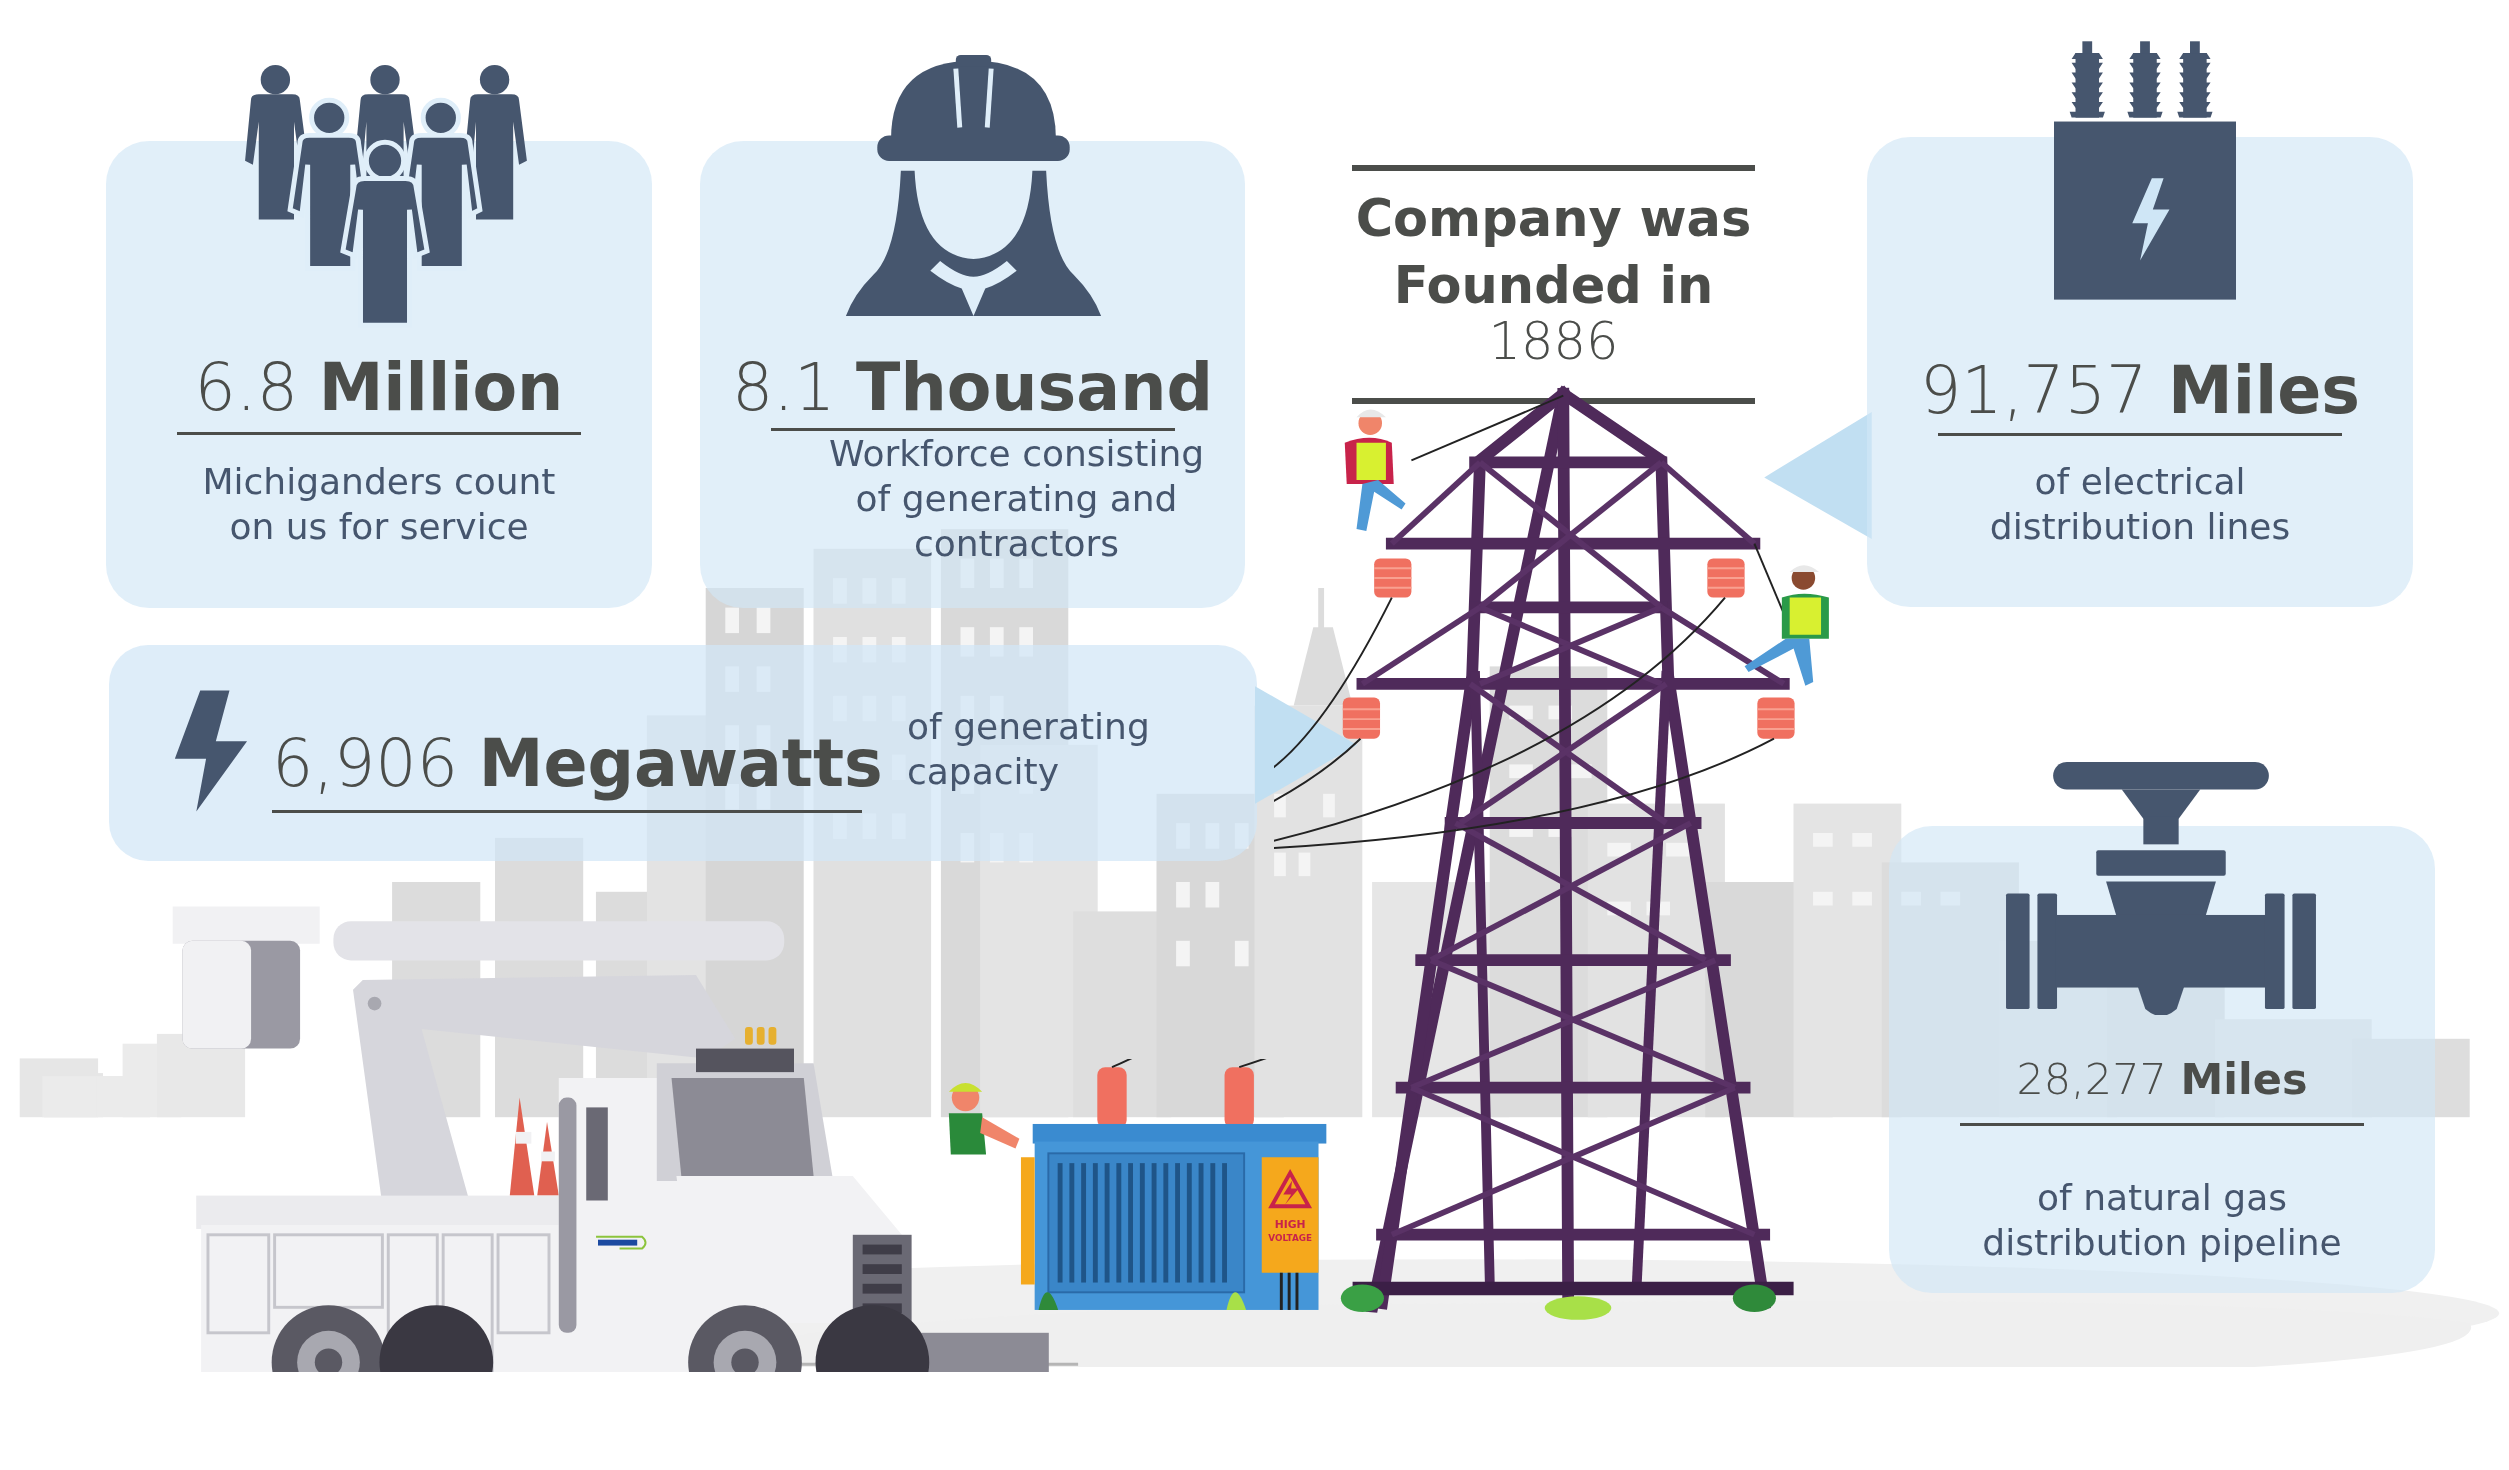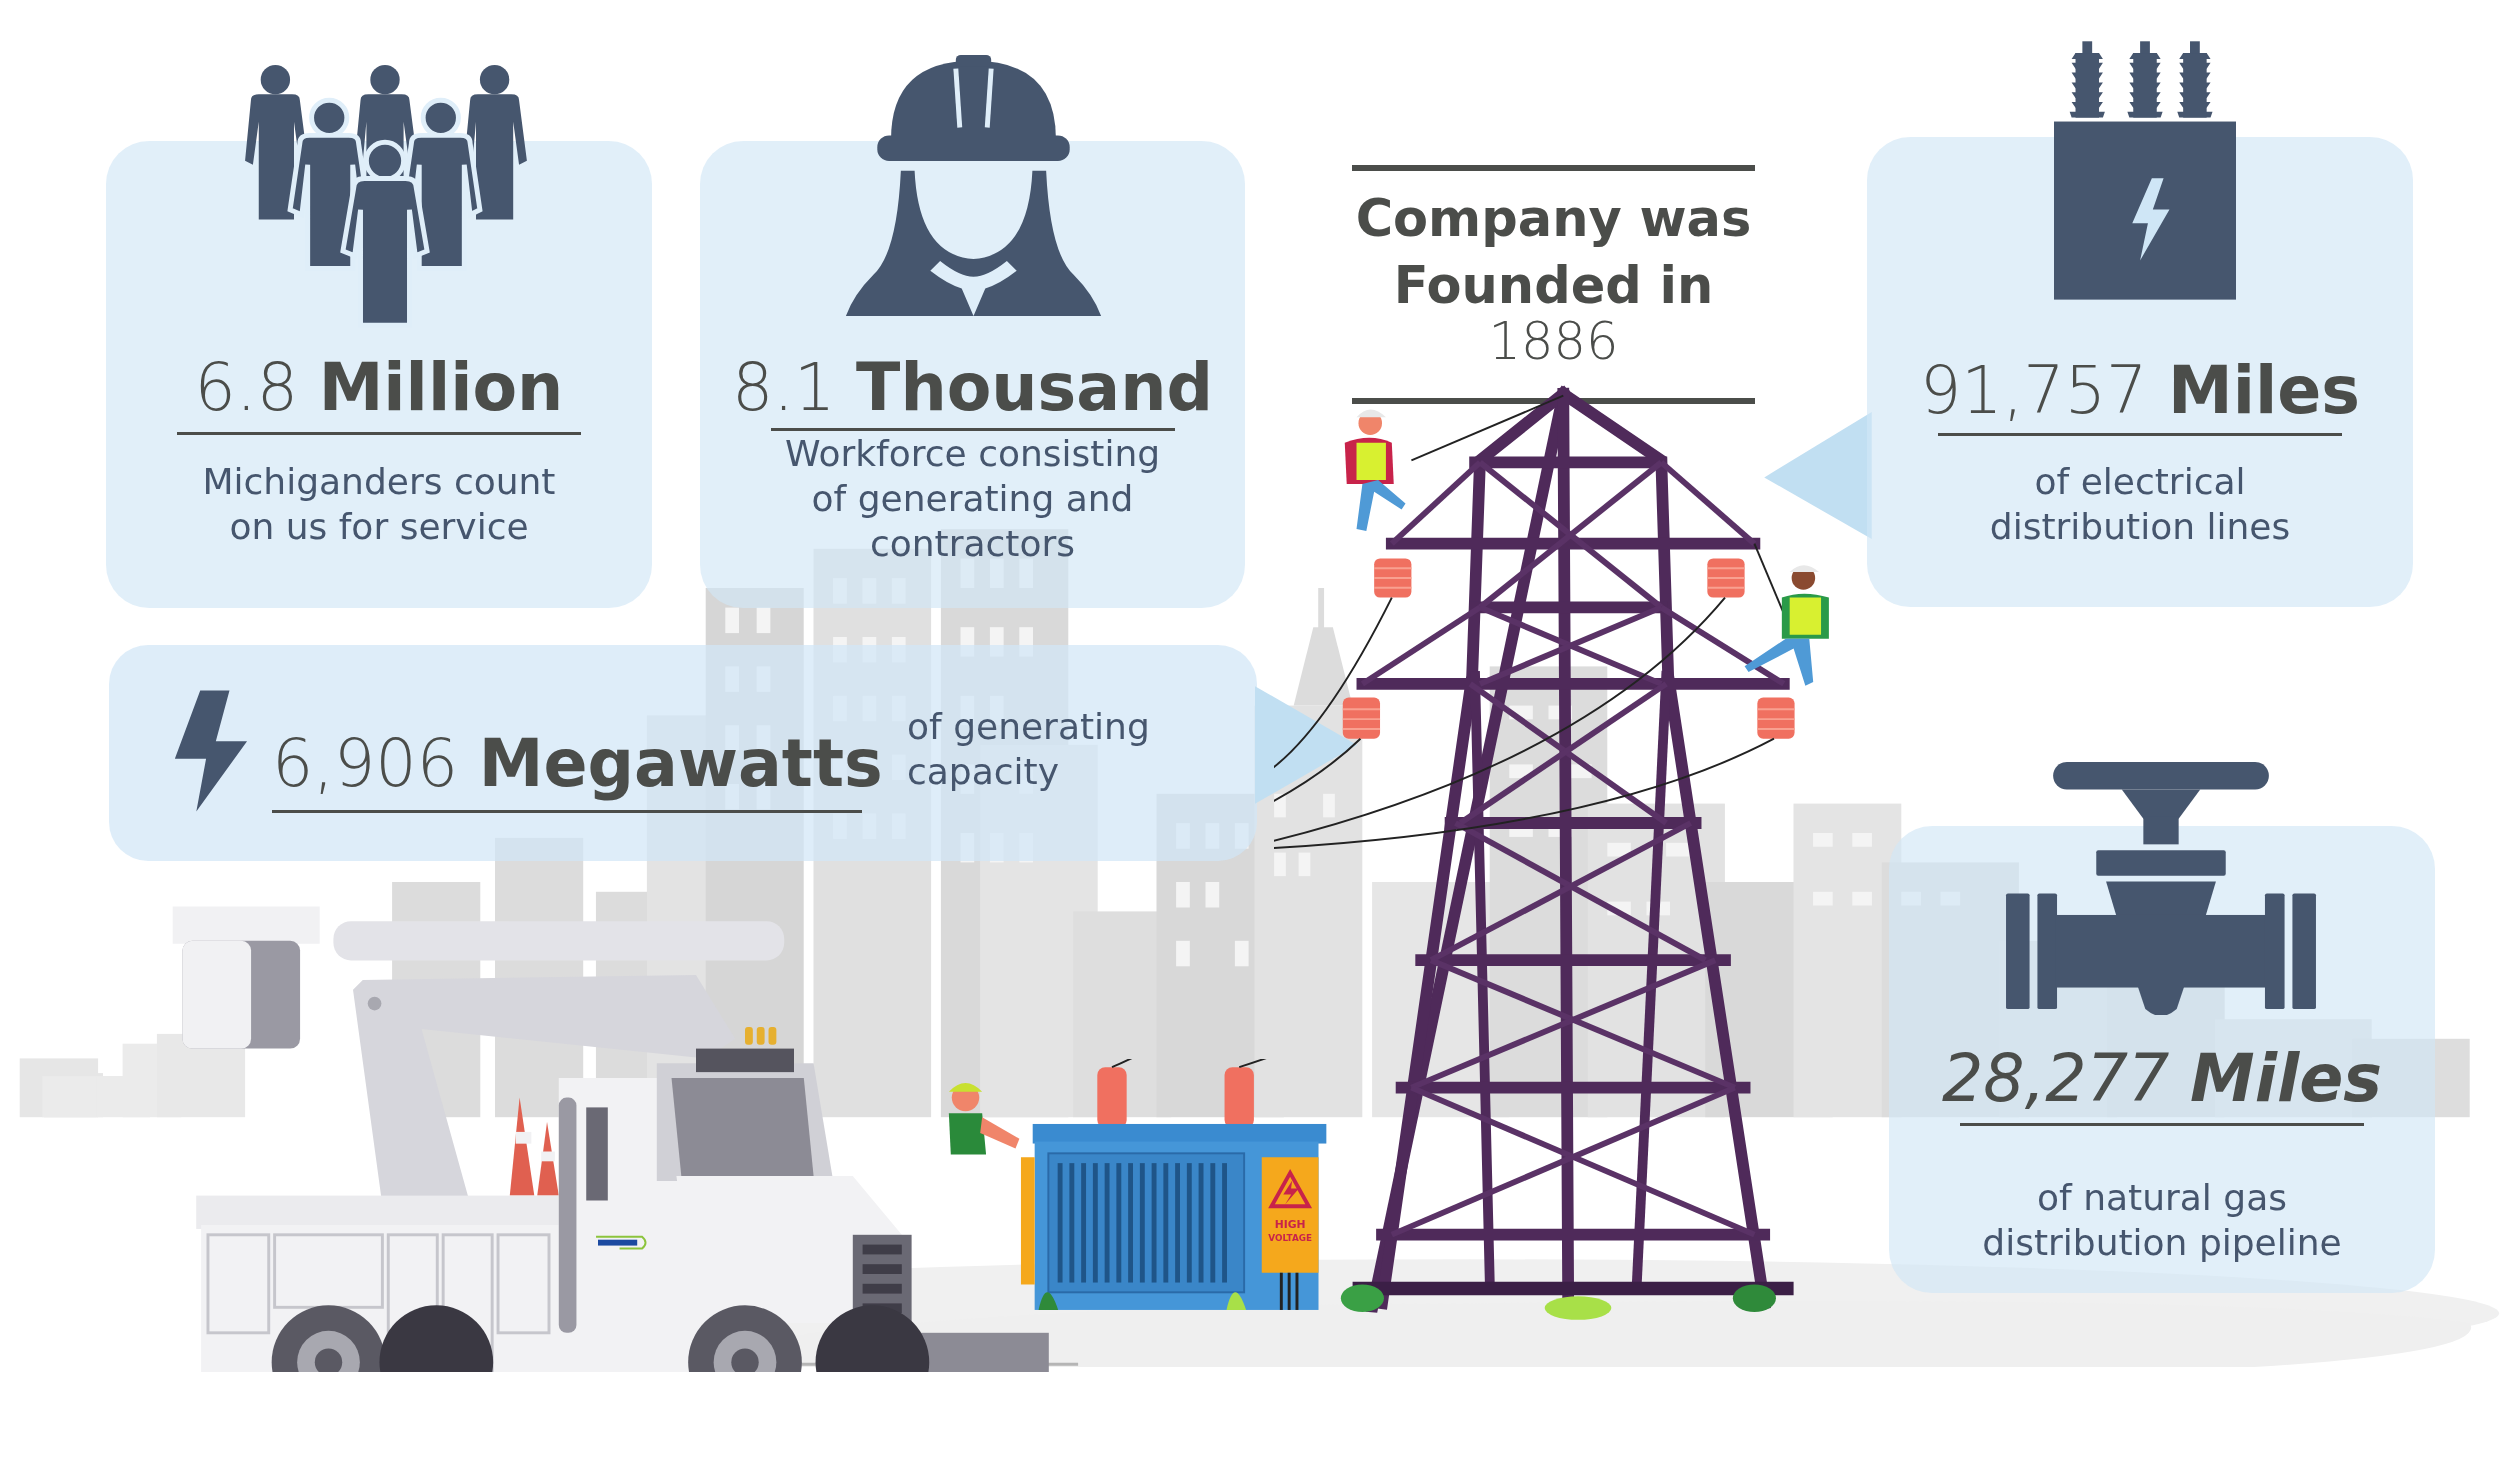--- a/index.html
+++ b/index.html
@@ -176,21 +176,21 @@
   </g>
   <path d="M92,226 Q110,240 124,244 L136,272 L148,244 Q162,240 180,226 L170,216 Q150,232 136,232 Q122,232 102,216 Z" fill="#dfeef9"></path>
 </svg>
 <div class="stat" style="left:700px;top:325px;width:545px;margin-top:23px;">
   <div style="font-size:65px;line-height:80px;">
     <span class="num">8.1</span>
     <span class="unit">Thousand</span>
   </div>
   <div class="rule" style="width:404px;margin-top:0px;"></div>
 </div>
-<div class="desc" style="left:700px;top:431px;width:545px;">
+<div class="desc" style="left:700px;top:431px;width:545px;padding-left:44px;">
   <div>Workforce consisting</div>
   <div>of generating and</div>
   <div>contractors</div>
 </div>
 
 <div class="founded">
   <div class="line" style="top:0;"></div>
   <div class="t1">
     <div>Company was</div>
     <div>Founded in</div>
@@ -265,21 +265,21 @@
     <polygon points="104,124 216,124 198,184 122,184"></polygon>
     <rect x="2" y="136" width="24" height="118" rx="2"></rect>
     <rect x="34" y="136" width="20" height="118" rx="2"></rect>
     <rect x="52" y="158" width="216" height="74"></rect>
     <rect x="266" y="136" width="20" height="118" rx="2"></rect>
     <rect x="294" y="136" width="24" height="118" rx="2"></rect>
     <path d="M136,230 H184 L176,254 Q160,268 144,254 Z"></path>
   </g>
 </svg>
 <div class="stat" style="left:1889px;top:1039px;width:546px;">
-  <div style="font-size:65px;line-height:80px;font-style:italic;">
+  <div style="font-size:43px;line-height:80px;">
     <span class="num">28,277</span>
     <span class="unit">Miles</span>
   </div>
   <div class="rule" style="width:404px;margin-top:3.9px;"></div>
 </div>
 <div class="desc" style="left:1889px;top:1147px;width:546px;margin-top:28px;">
   <div>of natural gas</div>
   <div>distribution pipeline</div>
 </div>
 

